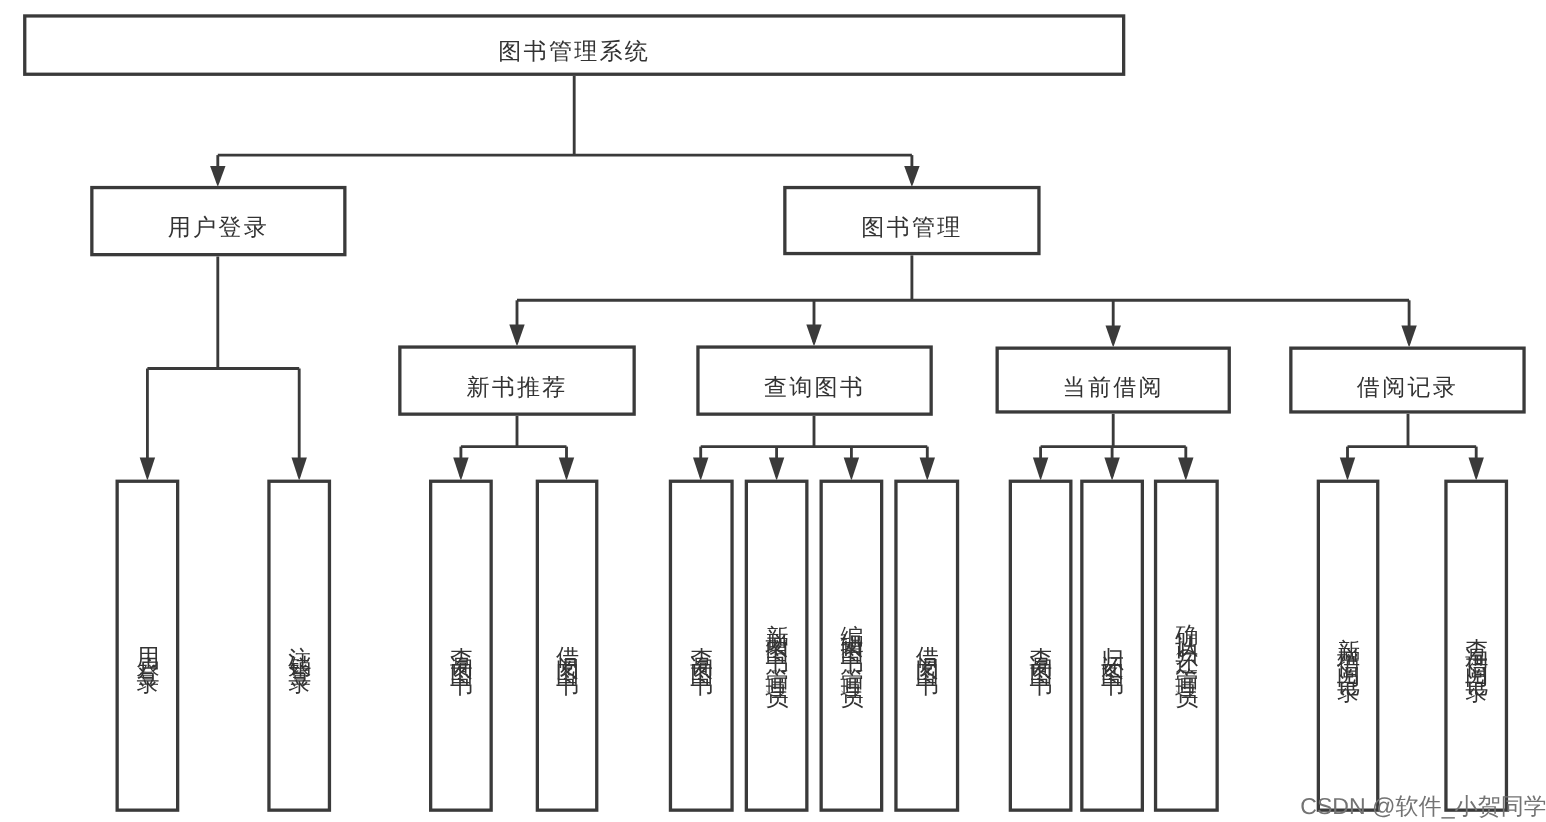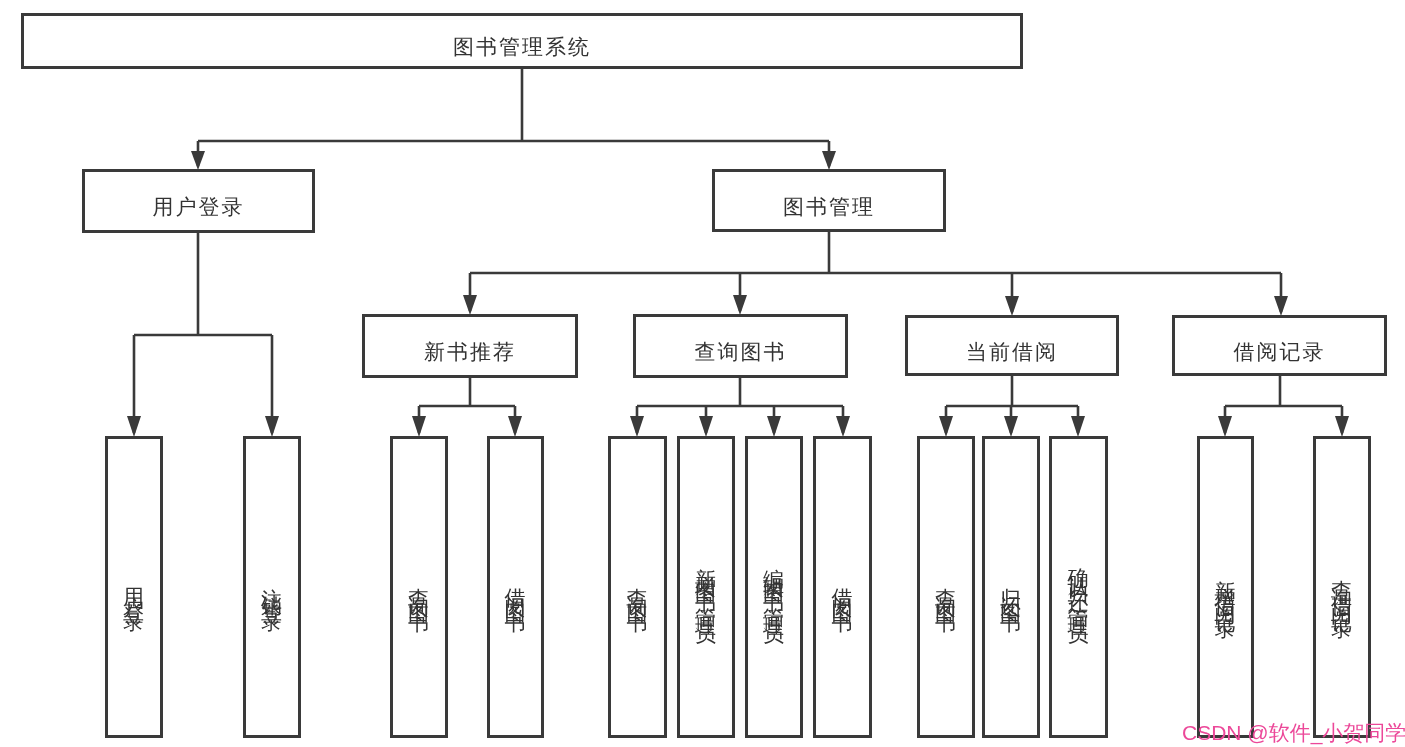--- a/index.html
+++ b/index.html
@@ -33,21 +33,21 @@
     text-orientation:mixed;
     font-size:21px;
     line-height:1;
     letter-spacing:0.38em;
     color:#333333;
   }
   .watermark{
     position:absolute;
     left:1182px;top:719px;
     font-size:21px;
-    color:#ec4899;
+    color:#737373;
     white-space:nowrap;
     z-index:5;
   }
 </style>
 </head>
 <body>
 
 <div class="stage">
 
   <svg class="connectors" viewBox="0 0 1405 747" xmlns="http://www.w3.org/2000/svg">

